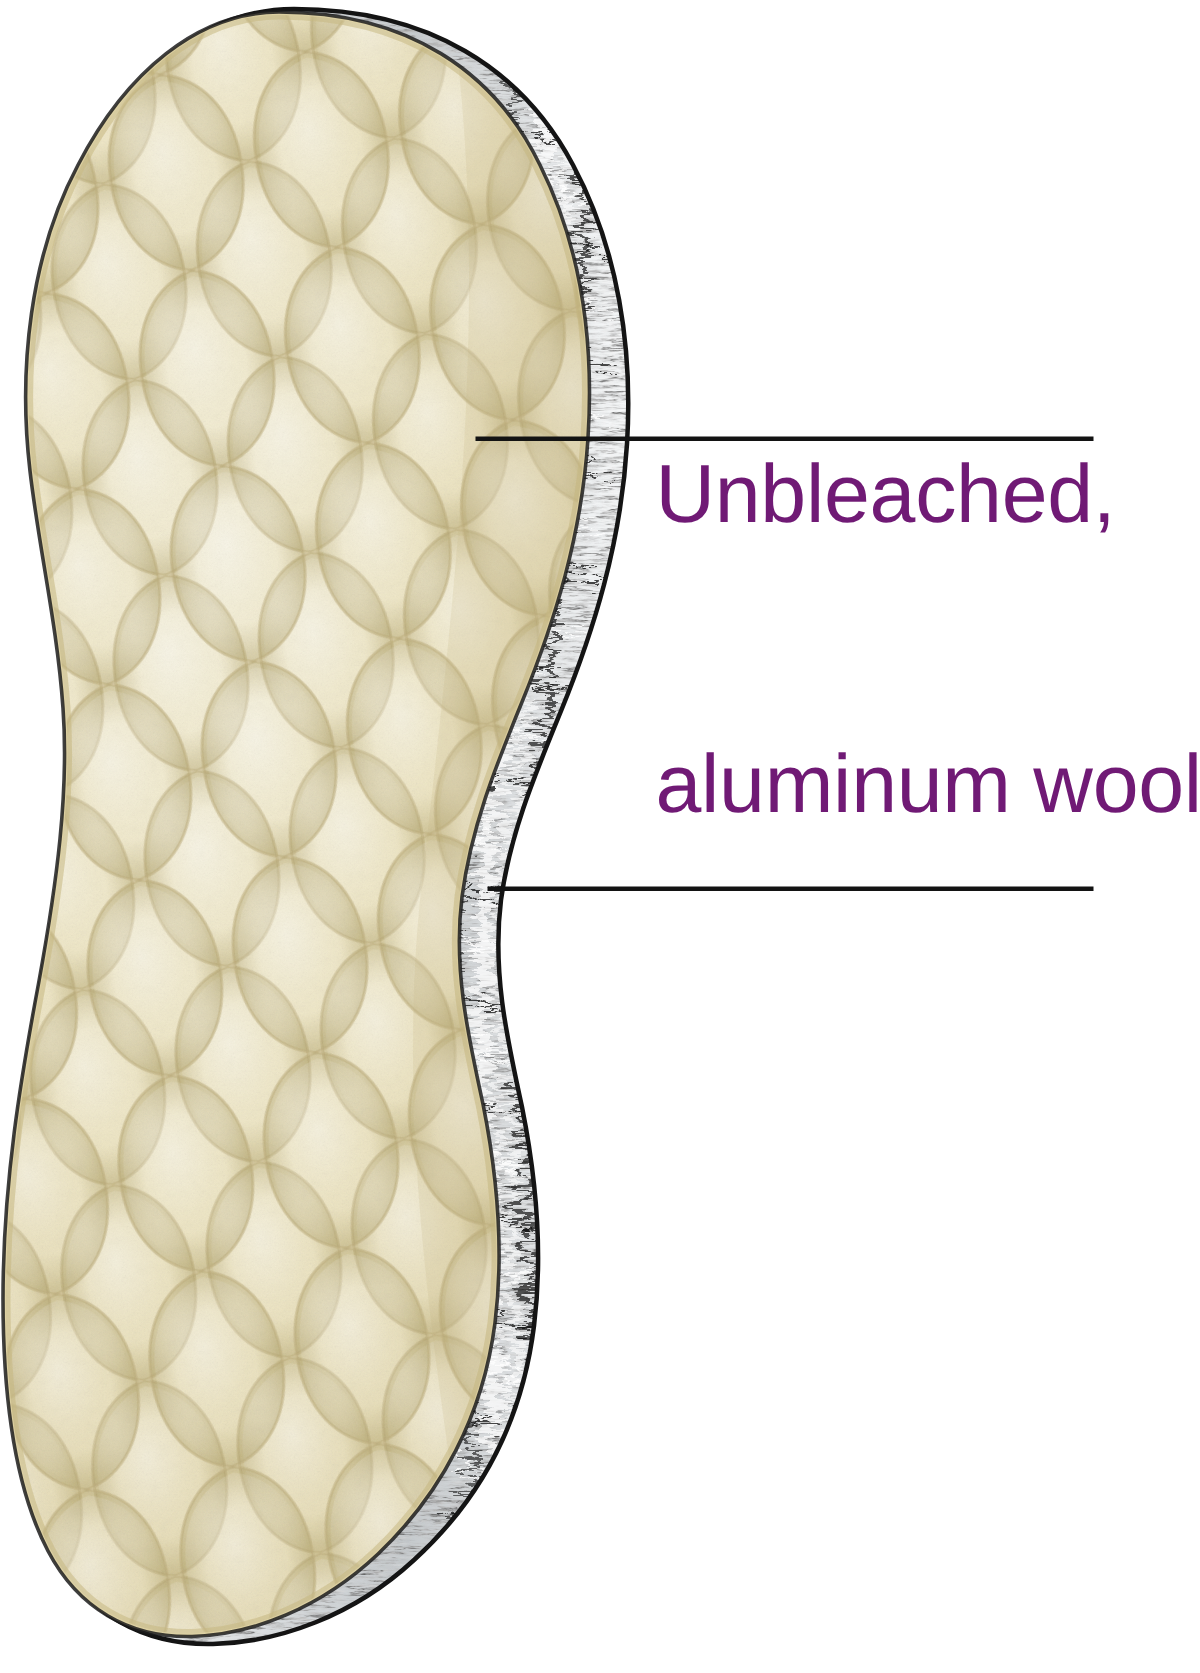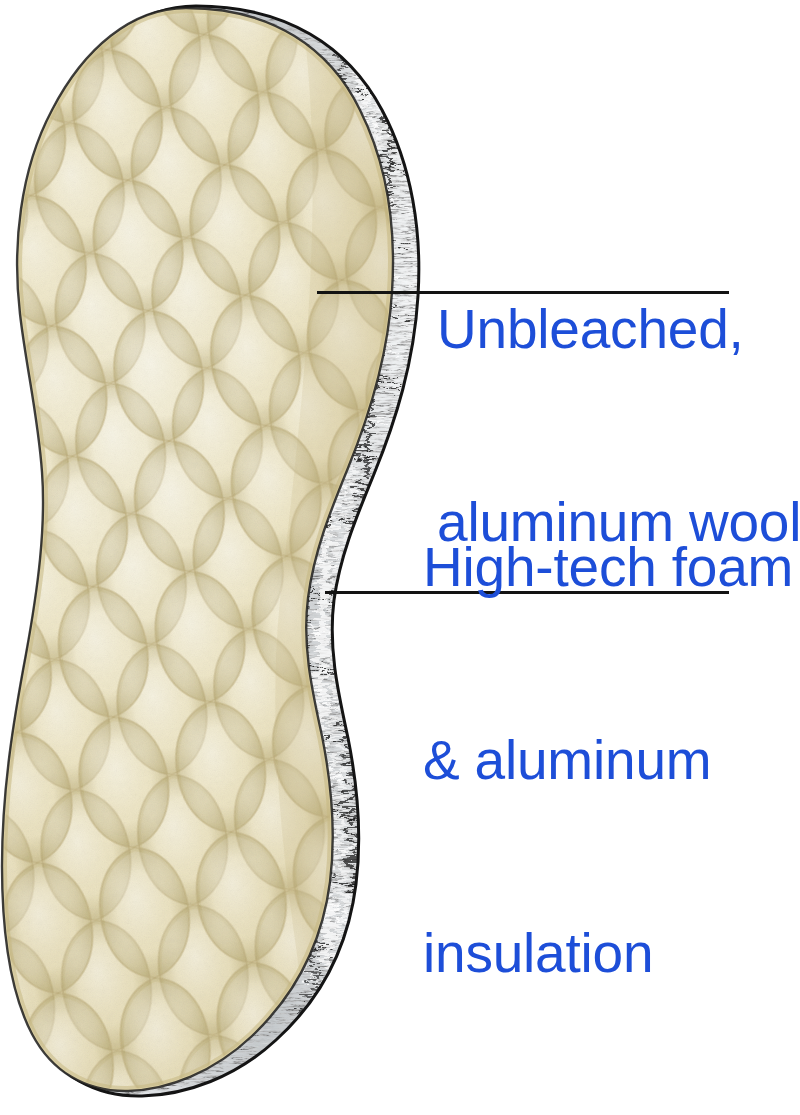--- a/index.html
+++ b/index.html
@@ -27,21 +27,21 @@
   #product-svg {
     position: absolute;
     left: 0;
     top: 0;
     display: block;
   }
 
   
   .callout {
     position: absolute;
-    color: #1d4ed8;
+    color: #701a75;
     font-weight: 400;
     letter-spacing: -0.2px;
     line-height: 1.17;
     white-space: pre;
     font-family: "Liberation Sans", sans-serif;
   }
   #callout-wool {
     left: 437px;
     top: 168px;
     font-size: 55px;
@@ -295,19 +295,14 @@
 
   <div class="leader" id="leader-wool"></div>
 
   <div class="callout" id="callout-wool">
     <span class="cl-line">Unbleached,</span>
     <span class="cl-line">aluminum wool</span>
   </div>
 
   <div class="leader" id="leader-foam"></div>
 
-  <div class="callout" id="callout-foam">
-    <span class="cl-line">High-tech foam</span>
-    <span class="cl-line">&amp; aluminum</span>
-    <span class="cl-line">insulation</span>
-  </div>
 
 </div>
 
 </body></html>

